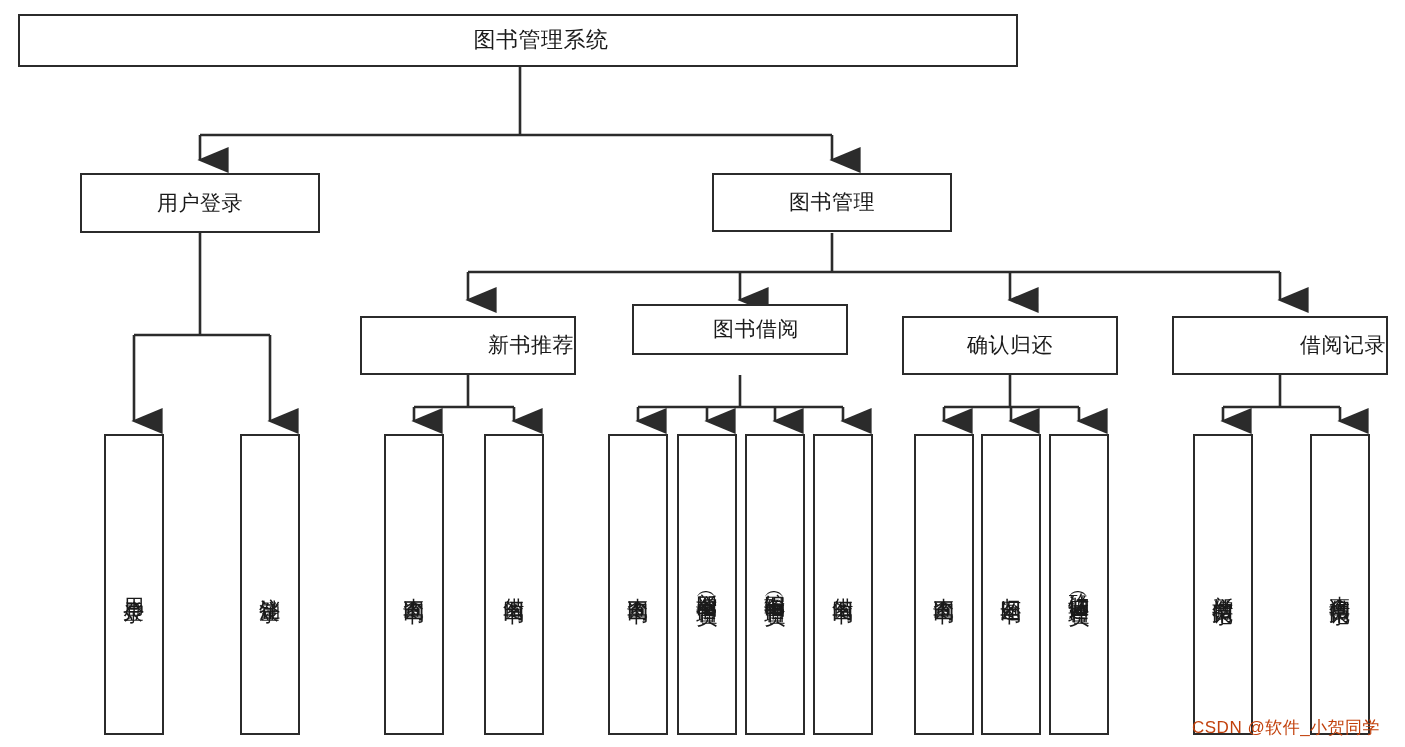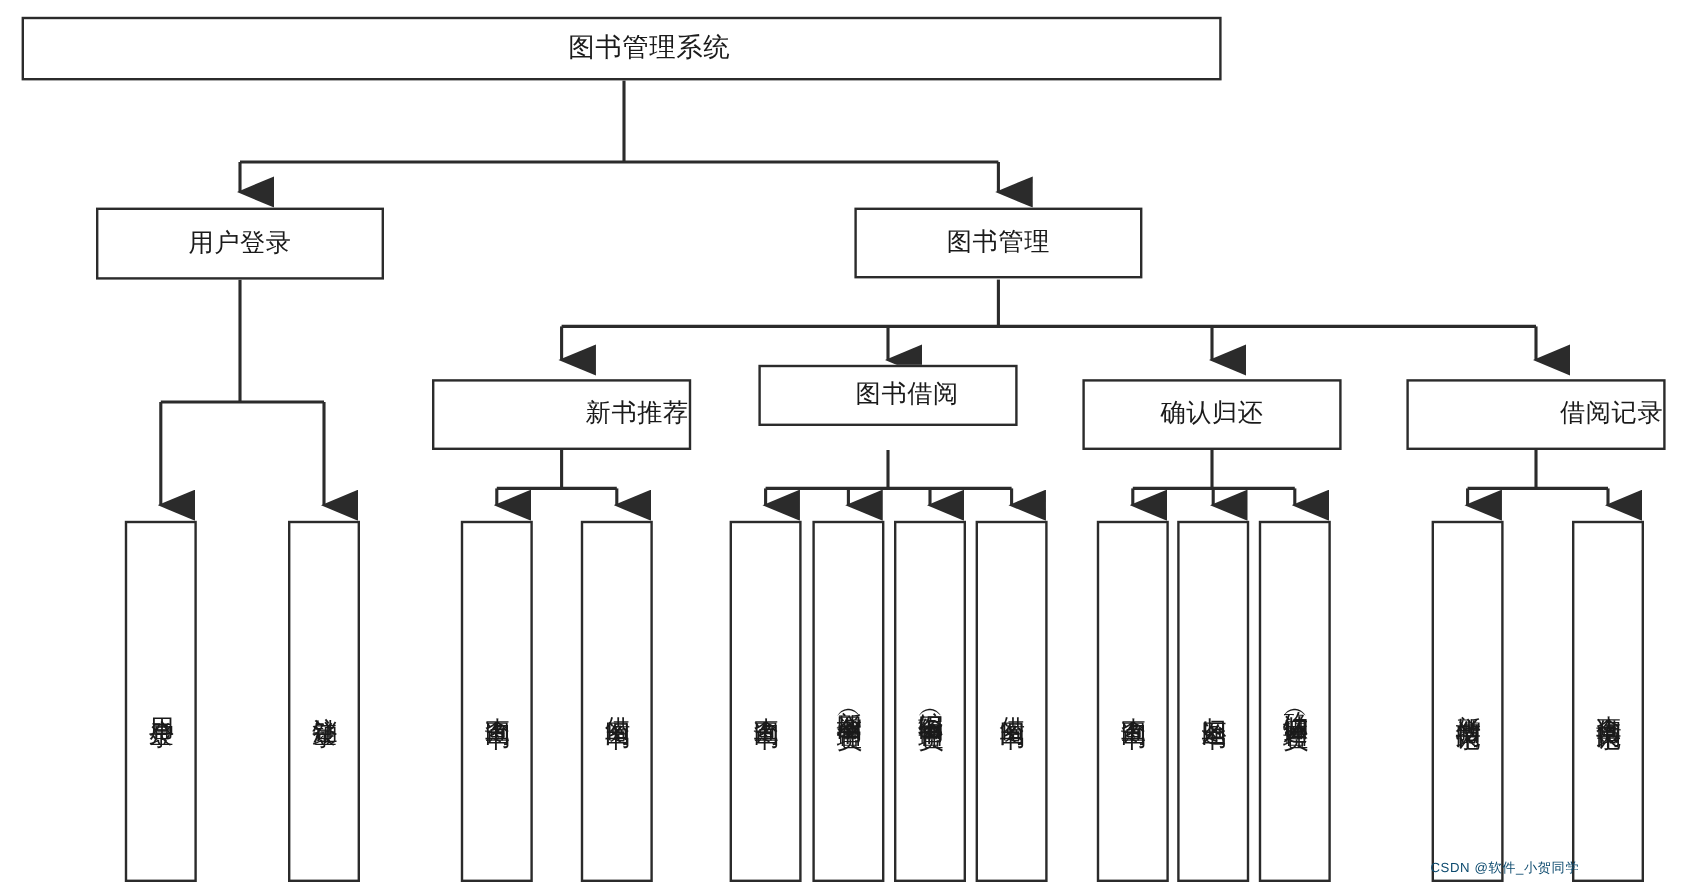--- a/index.html
+++ b/index.html
@@ -57,22 +57,22 @@
   .node.vert .label {
     writing-mode: vertical-rl;
     text-orientation: upright;
     font-size: 21px;
     line-height: 1.02;
     letter-spacing: 2px;
     white-space: nowrap;
   }
   .watermark {
     position: absolute;
-    font-size: 11px;
-    color: #0c4a6e;
+    font-size: 17px;
+    color: #c2410c;
     white-space: nowrap;
     letter-spacing: 0.5px;
   }
 </style>
 </head>
 <body>
 
 <div id="canvas">
 
   <svg class="connectors" viewBox="0 0 1405 747" xmlns="http://www.w3.org/2000/svg">

